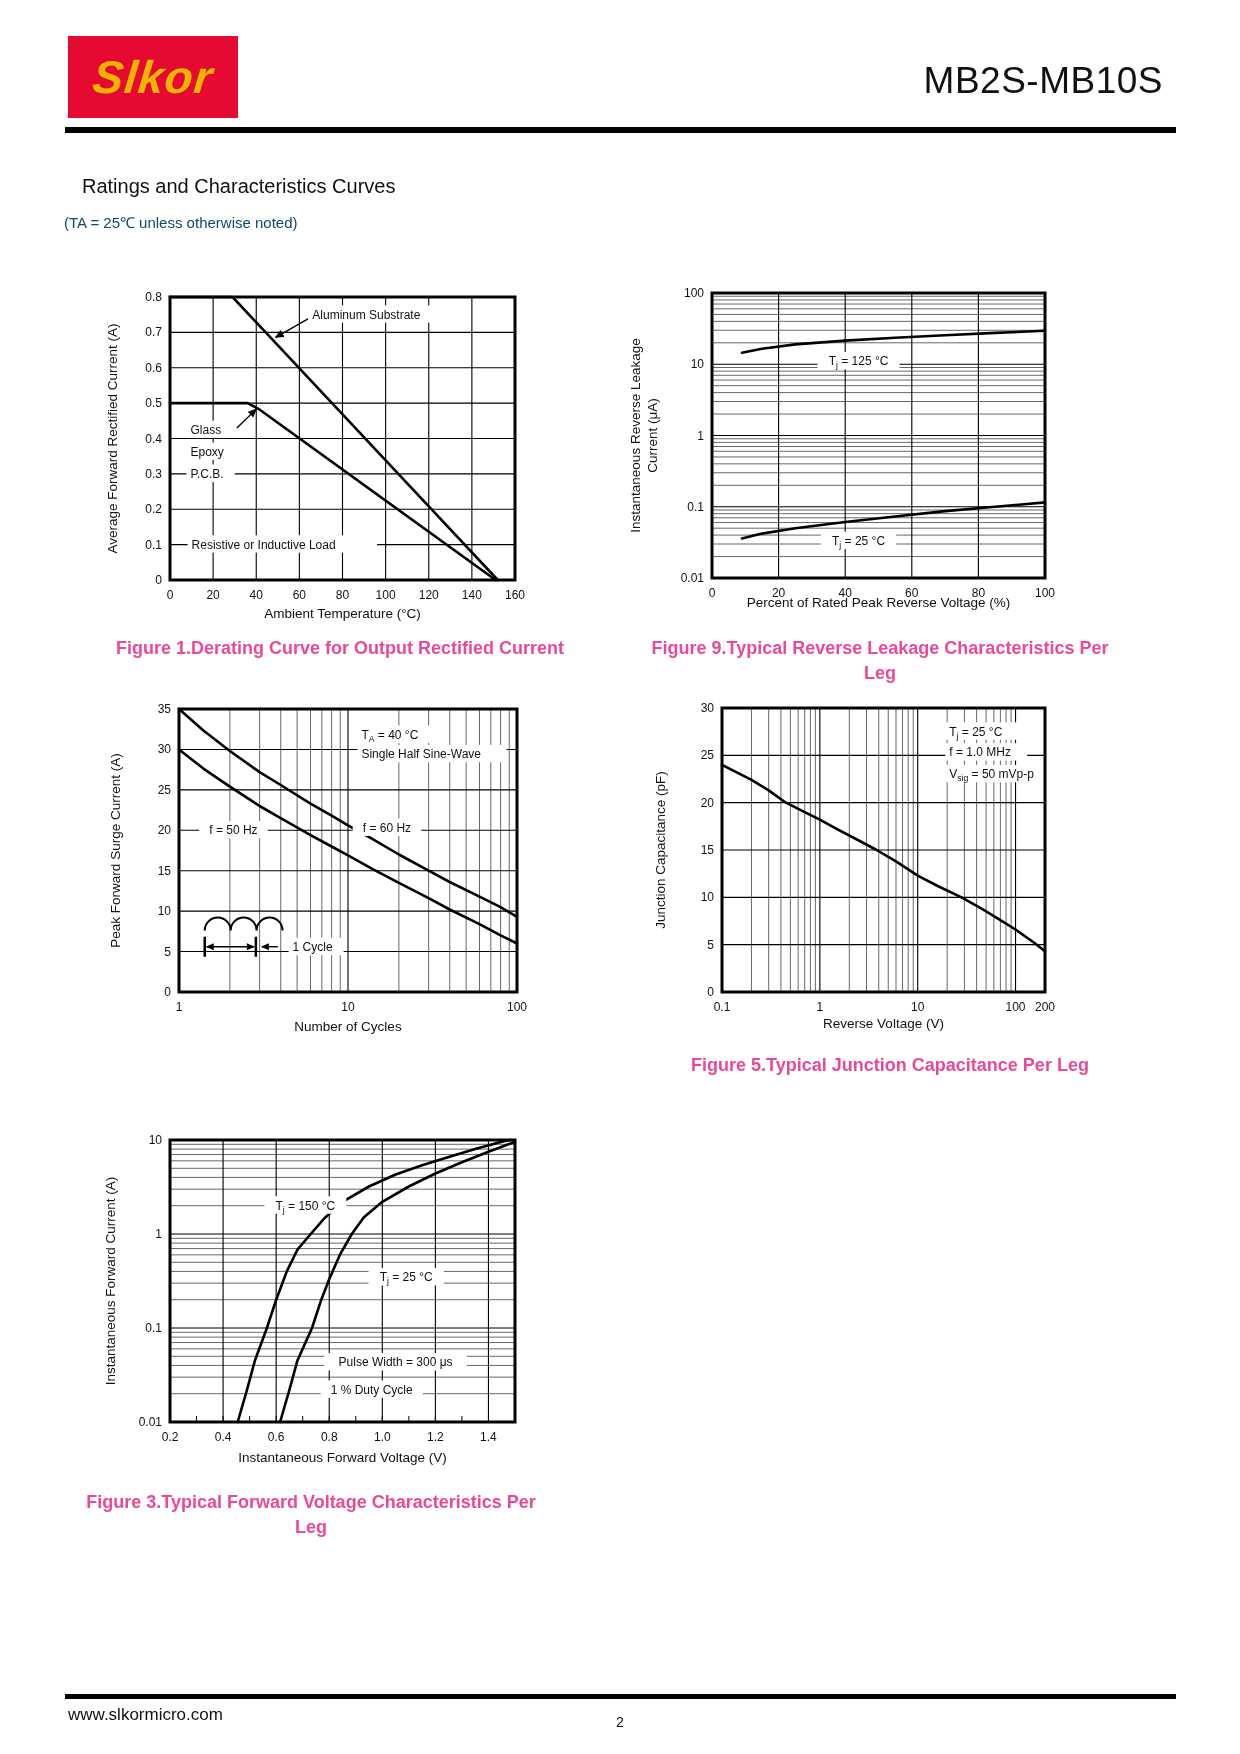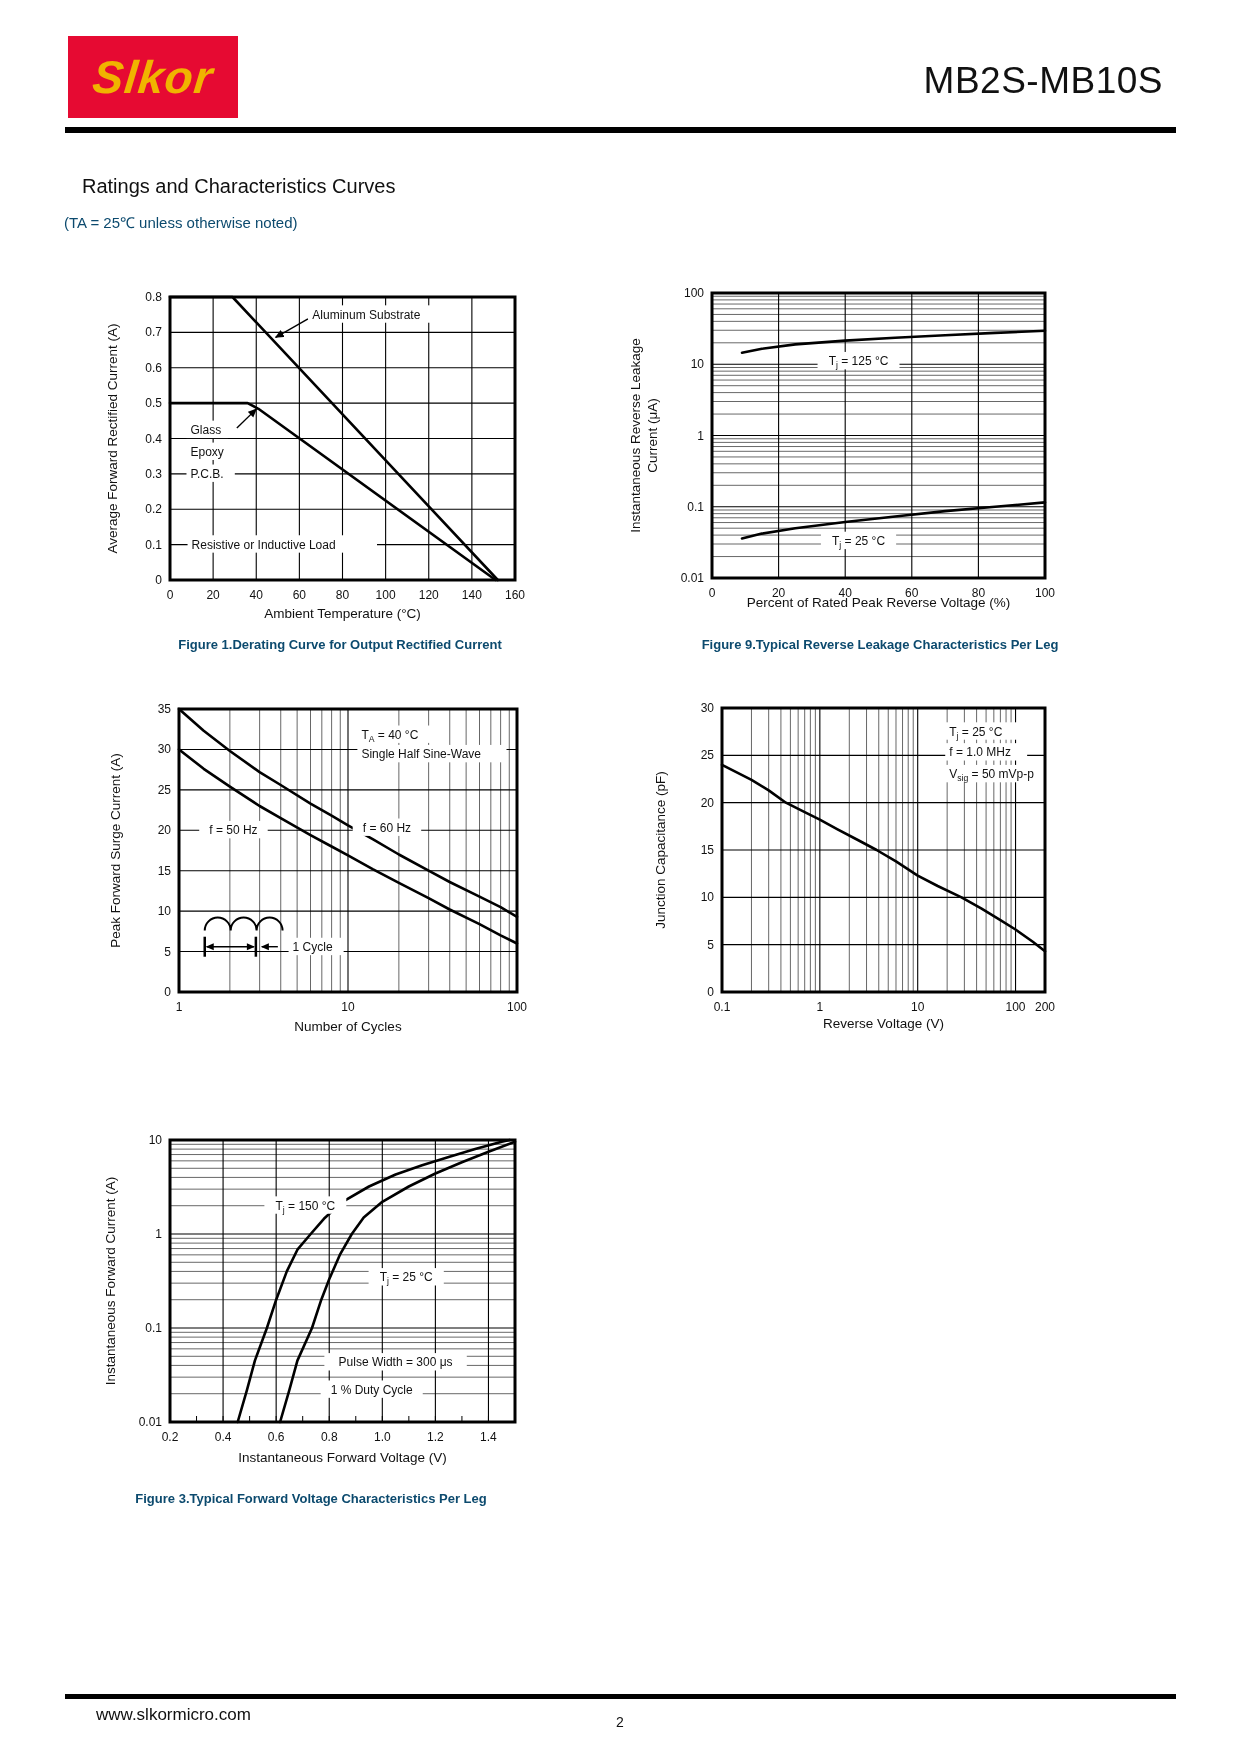--- a/index.html
+++ b/index.html
@@ -7,22 +7,22 @@
   .logo{position:absolute;left:68px;top:36px;width:170px;height:82px;background:#e60a32;display:flex;align-items:center;justify-content:center;}
   .logo span{color:#f0b400;font-size:46px;font-weight:bold;font-style:italic;letter-spacing:1px;transform:skewX(-6deg);}
   .partnum{position:absolute;right:77px;top:60px;font-size:37px;font-weight:normal;letter-spacing:0.5px;}
   .rule{position:absolute;left:65px;width:1111px;background:#000;}
   .rule.top{top:127px;height:6px;}
   .rule.bottom{top:1694px;height:5px;}
   .sec-title{position:absolute;left:82px;top:175px;font-size:20px;font-weight:normal;}
   .sec-sub{position:absolute;left:64px;top:212px;font-size:15px;color:#0c4a6e;}
   .fig{position:absolute;}
   svg{display:block;}
-  .caption{position:absolute;text-align:center;font-size:13px;font-weight:bold;line-height:1.4;color:#0c4a6e;}
-  .footer-url{position:absolute;left:68px;top:1705px;font-size:17px;color:#111;margin-left:28px;}
+  .caption{position:absolute;text-align:center;font-size:18px;font-weight:bold;line-height:1.4;color:#ec4899;}
+  .footer-url{position:absolute;left:68px;top:1705px;font-size:17px;color:#111;}
   .footer-page{position:absolute;left:0;right:0;top:1714px;text-align:center;font-size:14px;color:#111;}
 </style>
 </head>
 <body>
 
 <div class="page">
 
   <div class="logo">
     <span>Slkor</span>
   </div>
@@ -305,20 +305,23 @@
         <rect x="305.2250882858708" y="28.306666666666686" width="75.2" height="17.4" fill="#fff"></rect>
         <text x="309.2250882858708" y="41.666666666666686" font-size="12" text-anchor="start" fill="#111"><tspan font-size="12" dy="0">T</tspan><tspan font-size="8.64" dy="3">j</tspan><tspan font-size="12" dy="-3"> = 25 °C</tspan></text>
         <rect x="305.2250882858708" y="49.13333333333331" width="81.92" height="17.4" fill="#fff"></rect>
         <text x="309.2250882858708" y="62.49333333333331" font-size="12" text-anchor="start" fill="#111"><tspan font-size="12" dy="0">f = 1.0 MHz</tspan></text>
         <rect x="305.2250882858708" y="70.90666666666665" width="108.80000000000001" height="17.4" fill="#fff"></rect>
         <text x="309.2250882858708" y="84.26666666666665" font-size="12" text-anchor="start" fill="#111"><tspan font-size="12" dy="0">V</tspan><tspan font-size="8.64" dy="3">sig</tspan><tspan font-size="12" dy="-3"> = 50 mVp-p</tspan></text>
         <rect x="82" y="14" width="323" height="284" fill="none" stroke="#000" stroke-width="3"></rect>
         <text x="243.5" y="334" font-size="13.5" text-anchor="middle" fill="#111">Reverse Voltage (V)</text>
         <text x="25" y="156" font-size="13.5" text-anchor="middle" fill="#111" transform="rotate(-90 25 156)">Junction Capacitance (pF)</text>
       </svg>
+  </div>
+  <div class="caption" style="left:645px;top:1053px;width:490px;">
+    <div>Figure 5.Typical Junction Capacitance Per Leg</div>
   </div>
 
   <div class="fig" style="left:85px;top:1126px;">
     <svg width="445" height="355" viewBox="0 0 445 355">
         <defs>
           <marker id="ah4" markerUnits="userSpaceOnUse" markerWidth="10" markerHeight="9" refX="8" refY="4" orient="auto">
             <path d="M0,0 L9,4 L0,8 Z" fill="#000"></path>
           </marker>
         </defs>
         <line x1="85" y1="267.70318040758576" x2="430" y2="267.70318040758576" stroke="#000" stroke-width="0.6"></line>

